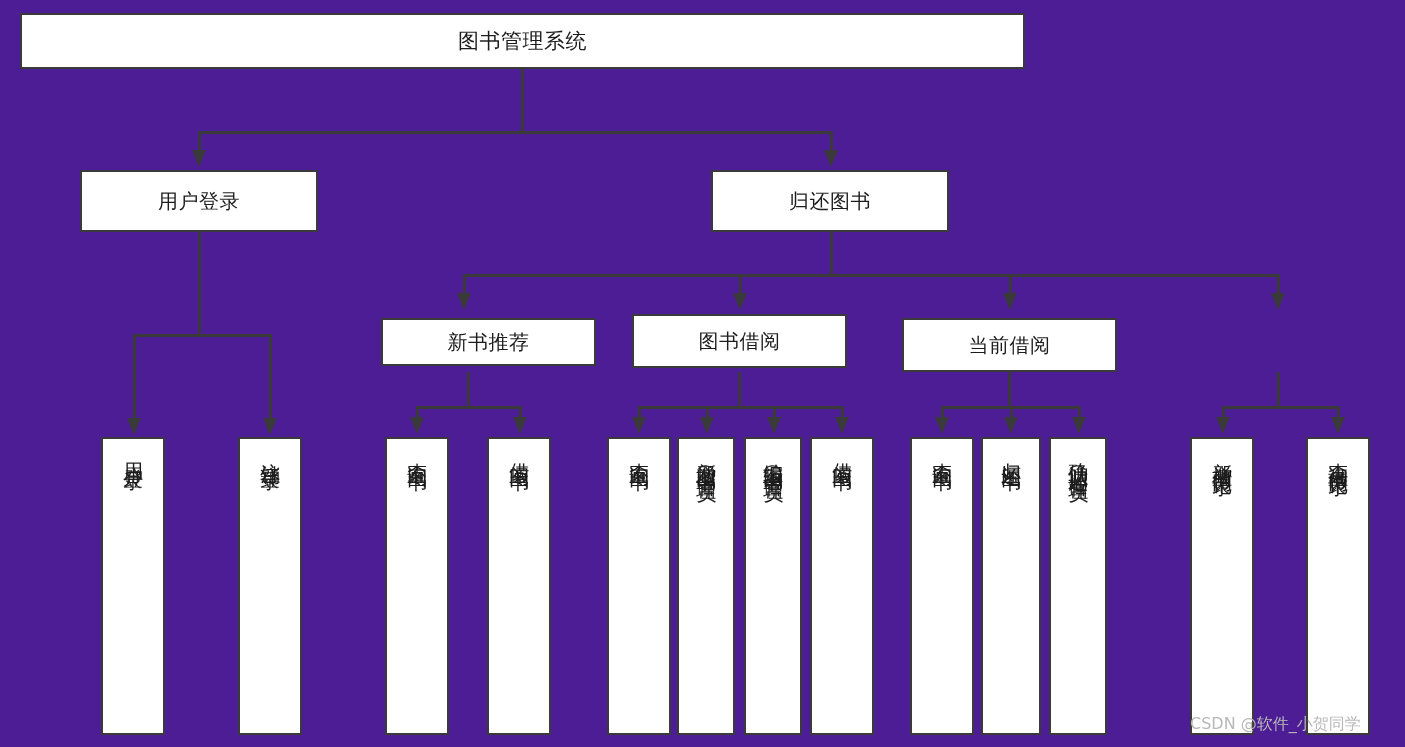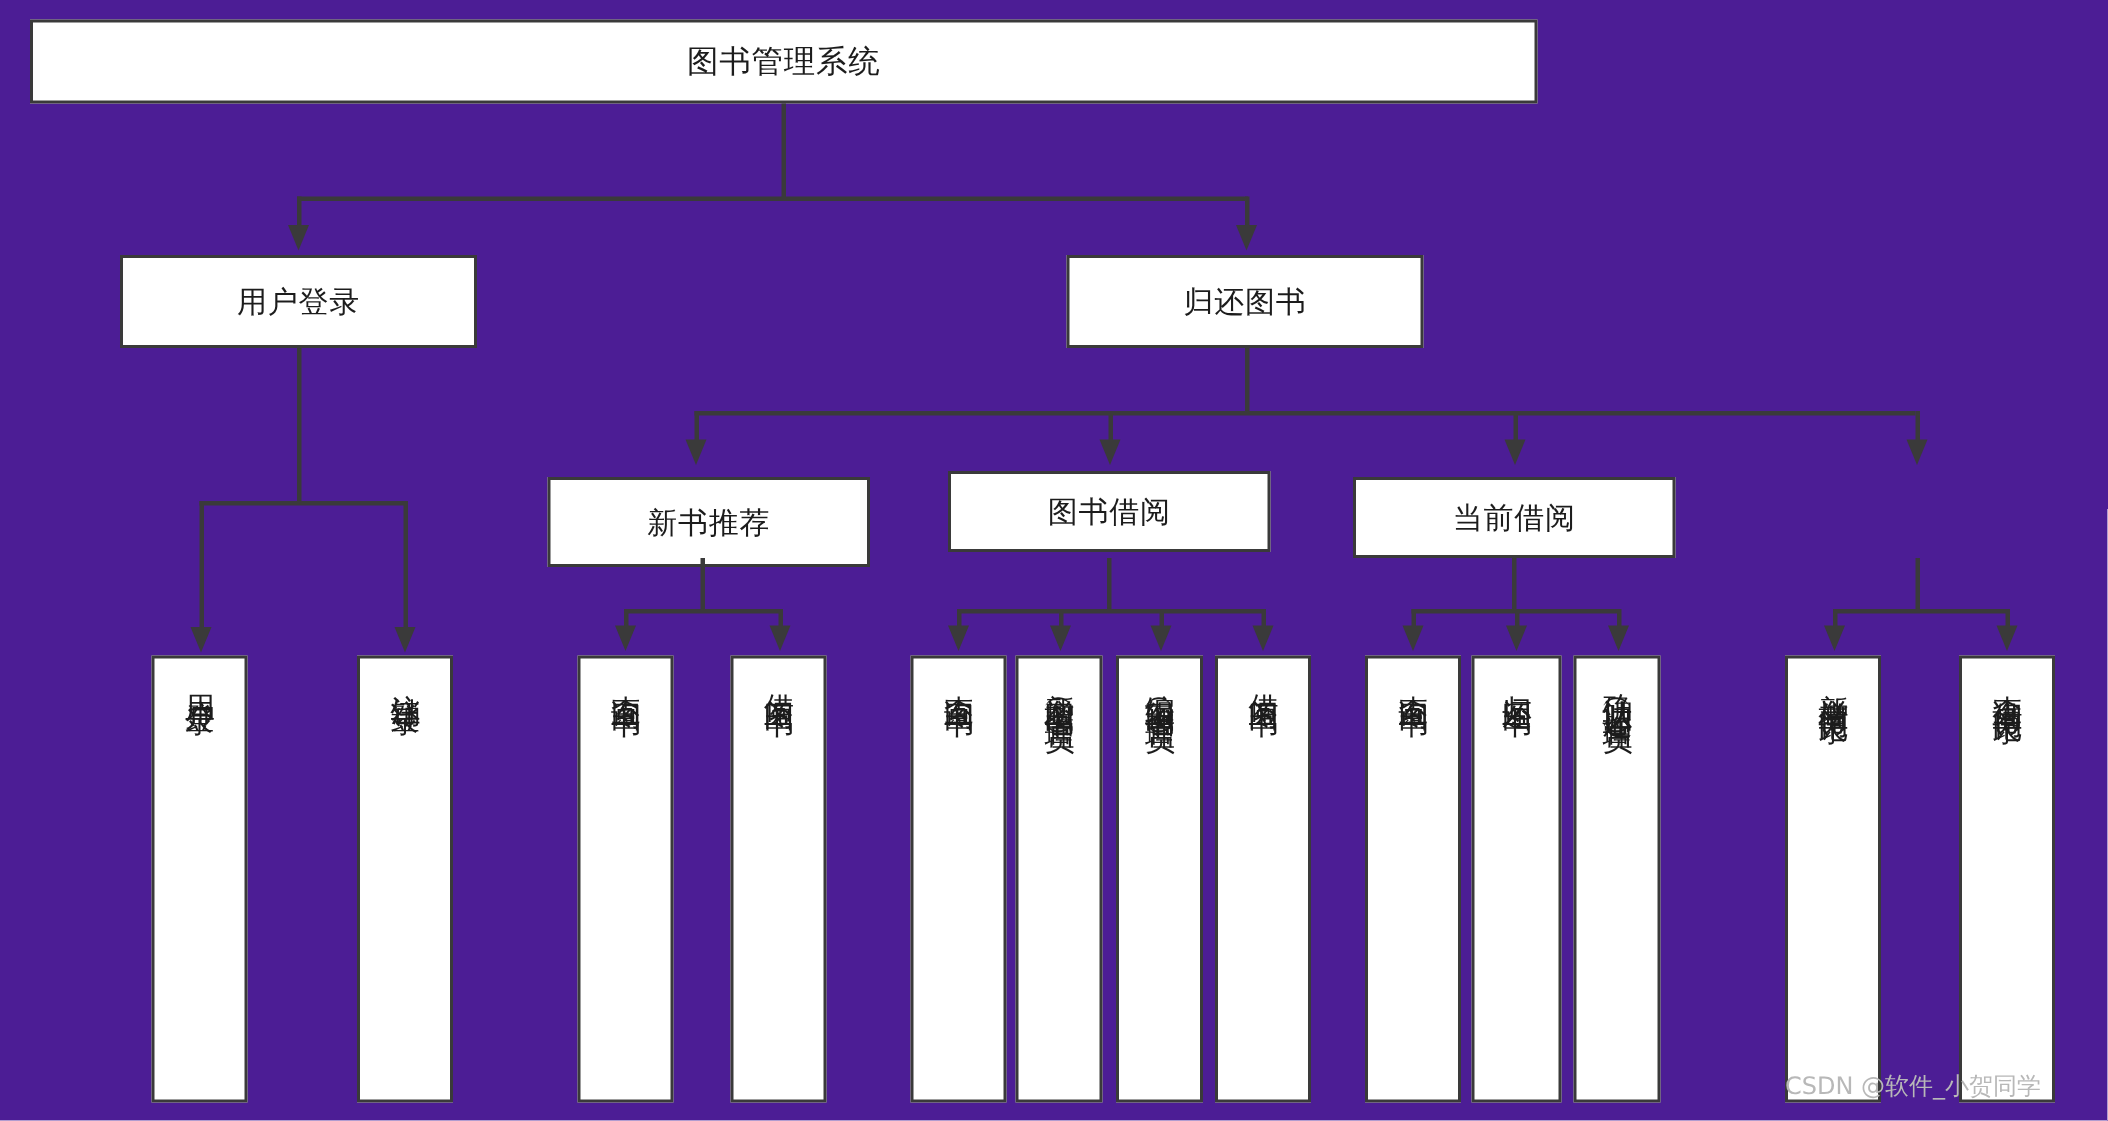--- a/index.html
+++ b/index.html
@@ -117,21 +117,21 @@
   <div class="hline" style="left:463px; top:274px; width:814px;"></div>
   <div class="vline" style="left:463px; top:274px; height:22px;"></div>
   <div class="arrow" style="left:457px; top:293px;"></div>
   <div class="vline" style="left:739px; top:274px; height:22px;"></div>
   <div class="arrow" style="left:733px; top:293px;"></div>
   <div class="vline" style="left:1009px; top:274px; height:22px;"></div>
   <div class="arrow" style="left:1003px; top:293px;"></div>
   <div class="vline" style="left:1277px; top:274px; height:22px;"></div>
   <div class="arrow" style="left:1271px; top:293px;"></div>
 
-  <div class="node node-l2" style="left:365px; top:318px; width:215px; height:60px;">
+  <div class="node node-l2" style="left:381px; top:318px; width:215px; height:48px;">
     <span>新书推荐</span>
   </div>
   <div class="node node-l2" style="left:632px; top:314px; width:215px; height:54px;">
     <span>图书借阅</span>
   </div>
   <div class="node node-l2" style="left:902px; top:318px; width:215px; height:54px;">
     <span>当前借阅</span>
   </div>
 
   <div class="vline" style="left:467px; top:372px; height:36px;"></div>

